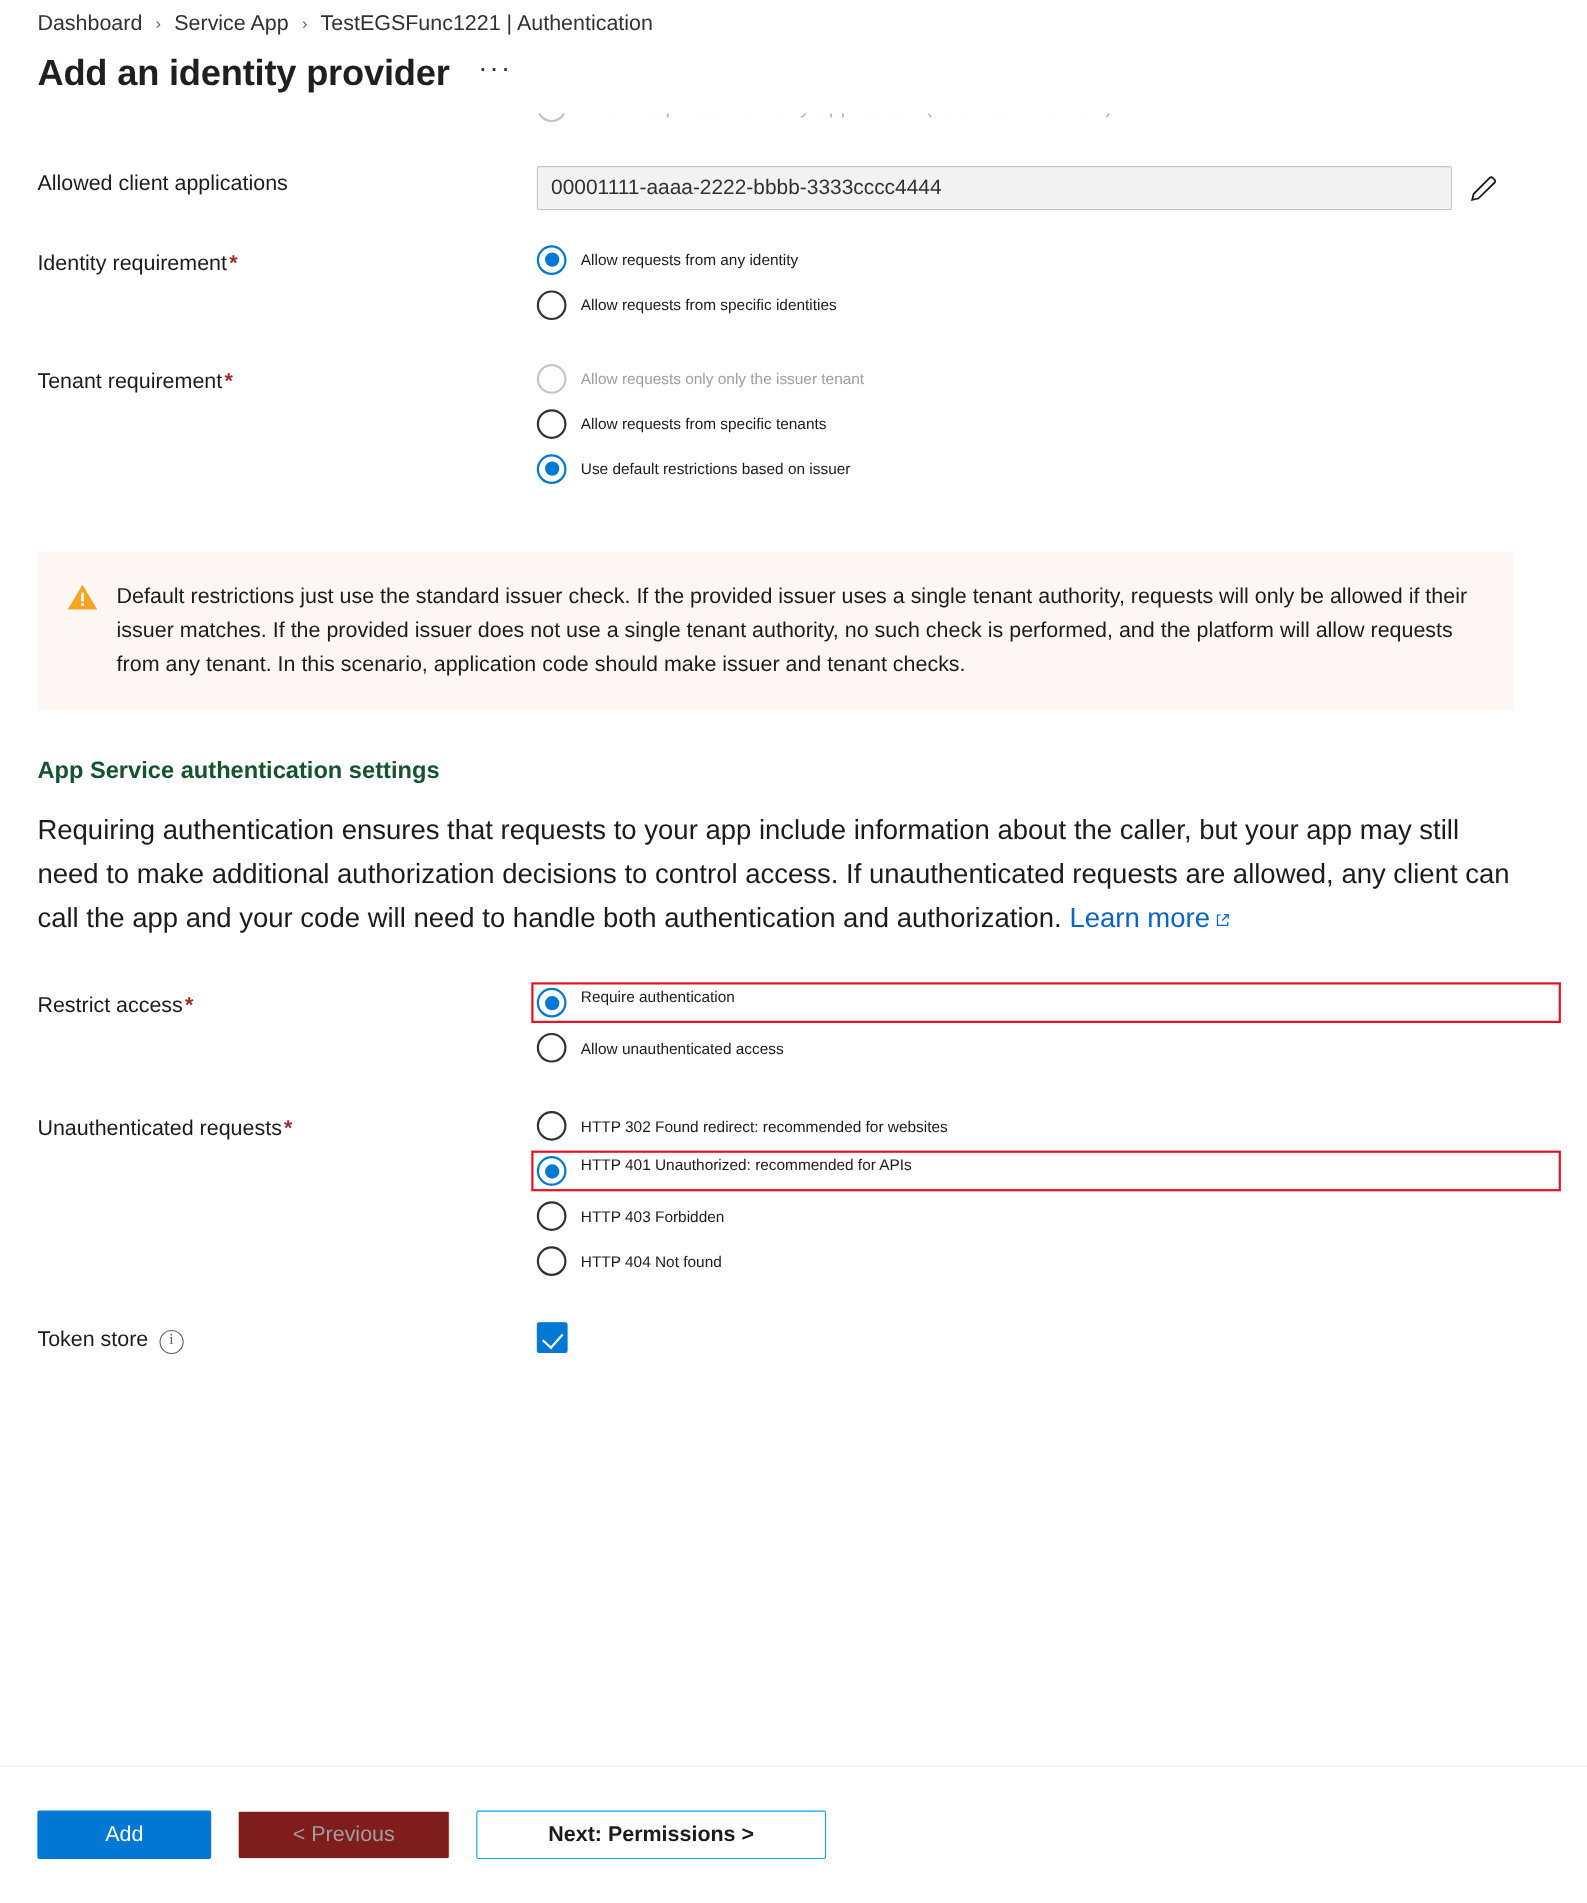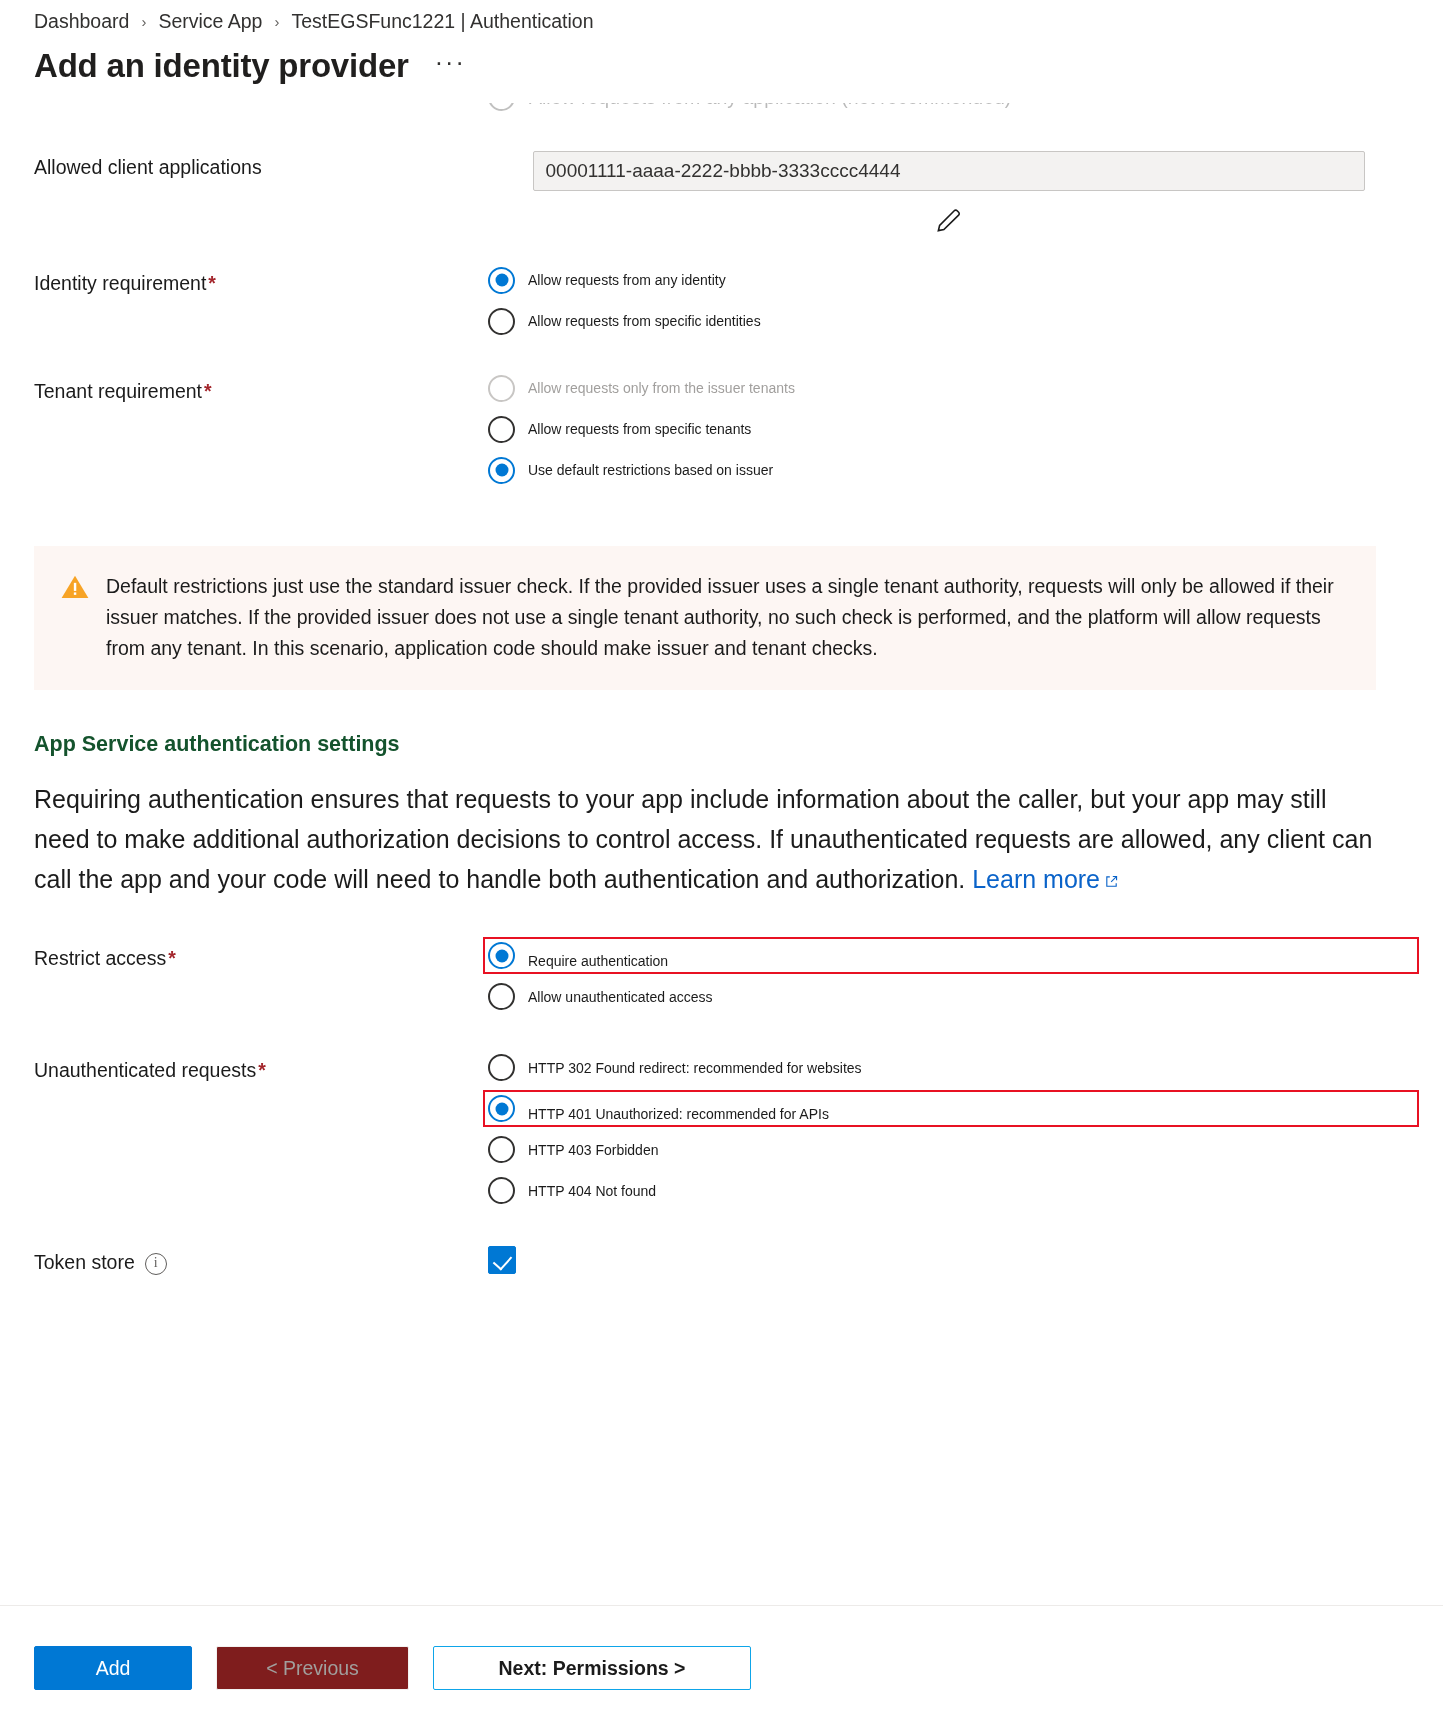--- a/index.html
+++ b/index.html
@@ -99,21 +99,20 @@
     line-height: 1.35;
   }
   .req { color: #a4262c; font-weight: 700; margin-left: 2px; }
   .form-control { flex: 1 1 auto; }
 
   
   .textbox-wrap {
     display: flex;
     align-items: center;
     gap: 14px;
-    flex-direction: column;
   }
   .textbox {
     width: 832px;
     height: 40px;
     background: #f3f2f1;
     border: 1px solid #c8c6c4;
     color: #323130;
     font-size: 19px;
     font-family: "Liberation Sans", sans-serif;
     padding: 0 12px;
@@ -157,21 +156,21 @@
   .radio.disabled { border-color: #c8c6c4; }
   .radio-label { font-size: 14px; color: #1b1b1b; white-space: nowrap; }
   .radio-label.disabled { color: #a19f9d; }
 
   .highlight-box {
     outline: 2px solid #e81123;
     outline-offset: 0;
     padding: 3px 8px 3px 3px;
     margin: -3px -8px -3px -3px;
     display: inline-flex;
-    align-items: flex-end;
+    align-items: flex-start;
     gap: 13px;
   }
 
   
   .warn {
     margin-top: 62px;
     background: #fdf6f3;
     display: flex;
     gap: 16px;
     padding: 25px 28px 27px 26px;
@@ -342,21 +341,21 @@
   </div>
 
   <div class="form-row" style="margin-top:40px;">
     <div class="form-label">
       <span>Tenant requirement</span><span class="req">*</span>
     </div>
     <div class="form-control">
       <div class="radio-group">
         <div class="radio-item">
           <div class="radio disabled"></div>
-          <div class="radio-label disabled">Allow requests only from the issuer tenants</div>
+          <div class="radio-label disabled">Allow requests only only the issuer tenant</div>
         </div>
         <div class="radio-item">
           <div class="radio"></div>
           <div class="radio-label">Allow requests from specific tenants</div>
         </div>
         <div class="radio-item">
           <div class="radio checked"></div>
           <div class="radio-label">Use default restrictions based on issuer</div>
         </div>
       </div>

